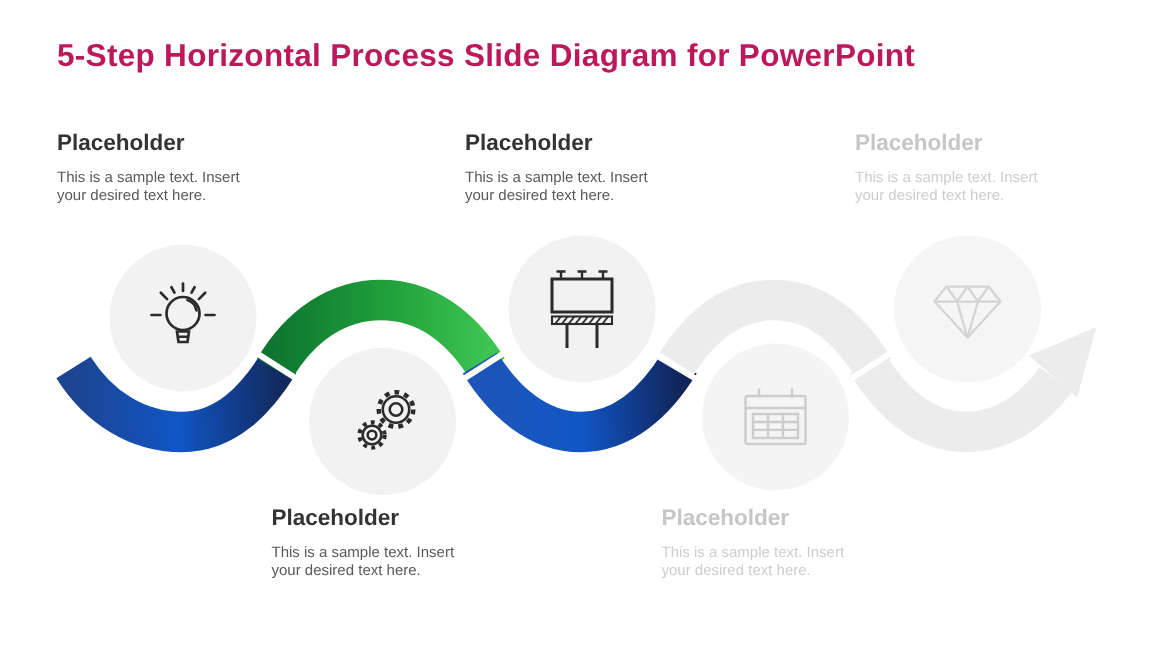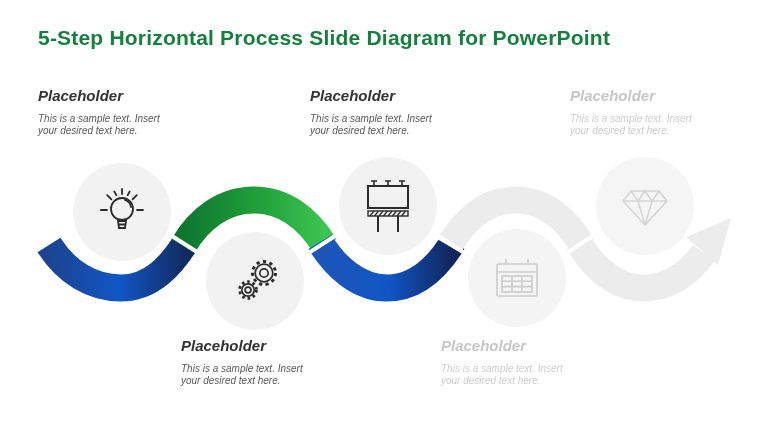--- a/index.html
+++ b/index.html
@@ -2,24 +2,24 @@
 <html><head>
 <meta charset="utf-8">
 <style>
   html,body{margin:0;padding:0;background:#888;}
   .slide{
     position:relative;width:768px;height:432px;background:#ffffff;overflow:hidden;
     font-family:"Liberation Sans", sans-serif;
   }
   .title{
     position:absolute;left:38px;top:26px;font-size:21px;font-weight:600;
-    color:#15803d;letter-spacing:.2px;white-space:nowrap;
+    color:#be185d;letter-spacing:.2px;white-space:nowrap;
   }
   .wave-svg{position:absolute;left:0;top:0;}
-  .ph{position:absolute;width:200px;font-style:italic;}
+  .ph{position:absolute;width:200px;}
   .ph h3{margin:0 0 9px 0;font-size:15px;font-weight:700;line-height:1.05;}
   .ph .body div{font-size:10px;line-height:1.26;}
   .ph.active h3{color:#333333;}
   .ph.active .body div{color:#595959;}
   .ph.inactive h3{color:#c6c6c6;}
   .ph.inactive .body div{color:#cdcdcd;}
   .ph.s1{left:38px;top:88px;}
   .ph.s3{left:310px;top:88px;}
   .ph.s5{left:570px;top:88px;}
   .ph.s2{left:181px;top:338px;}

